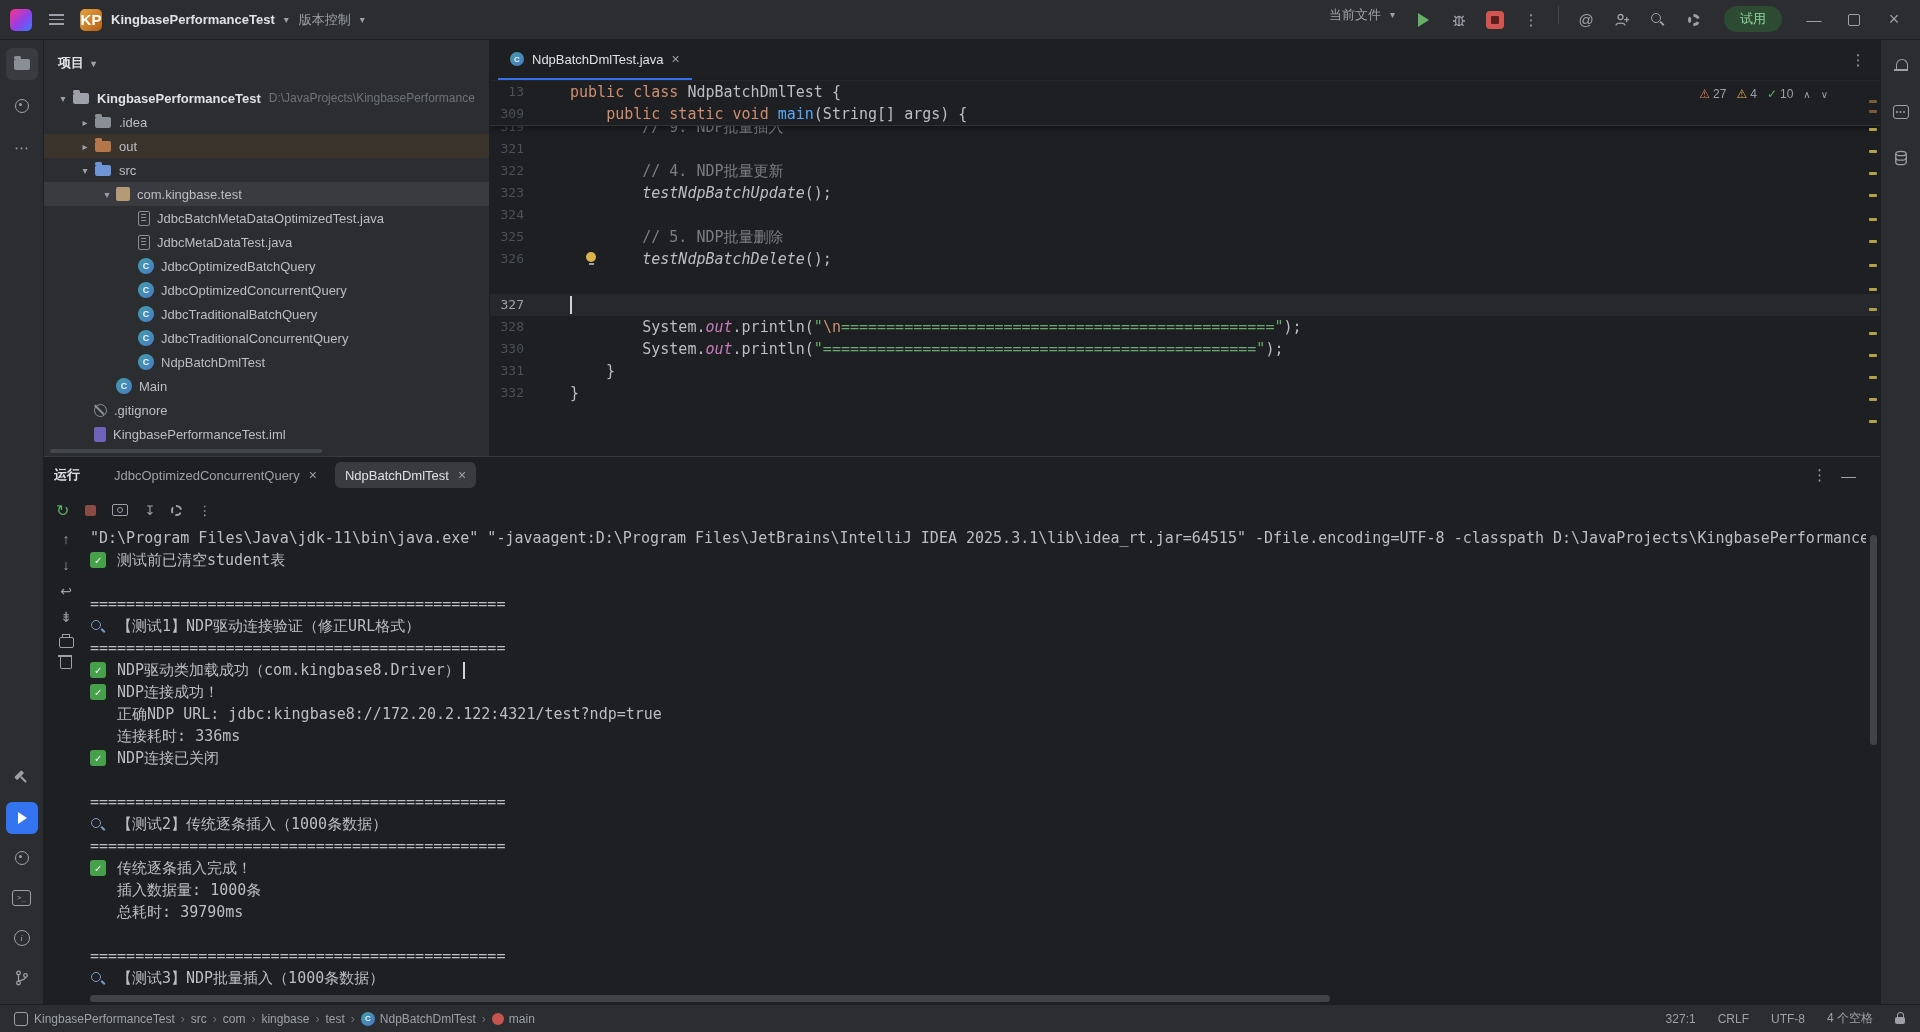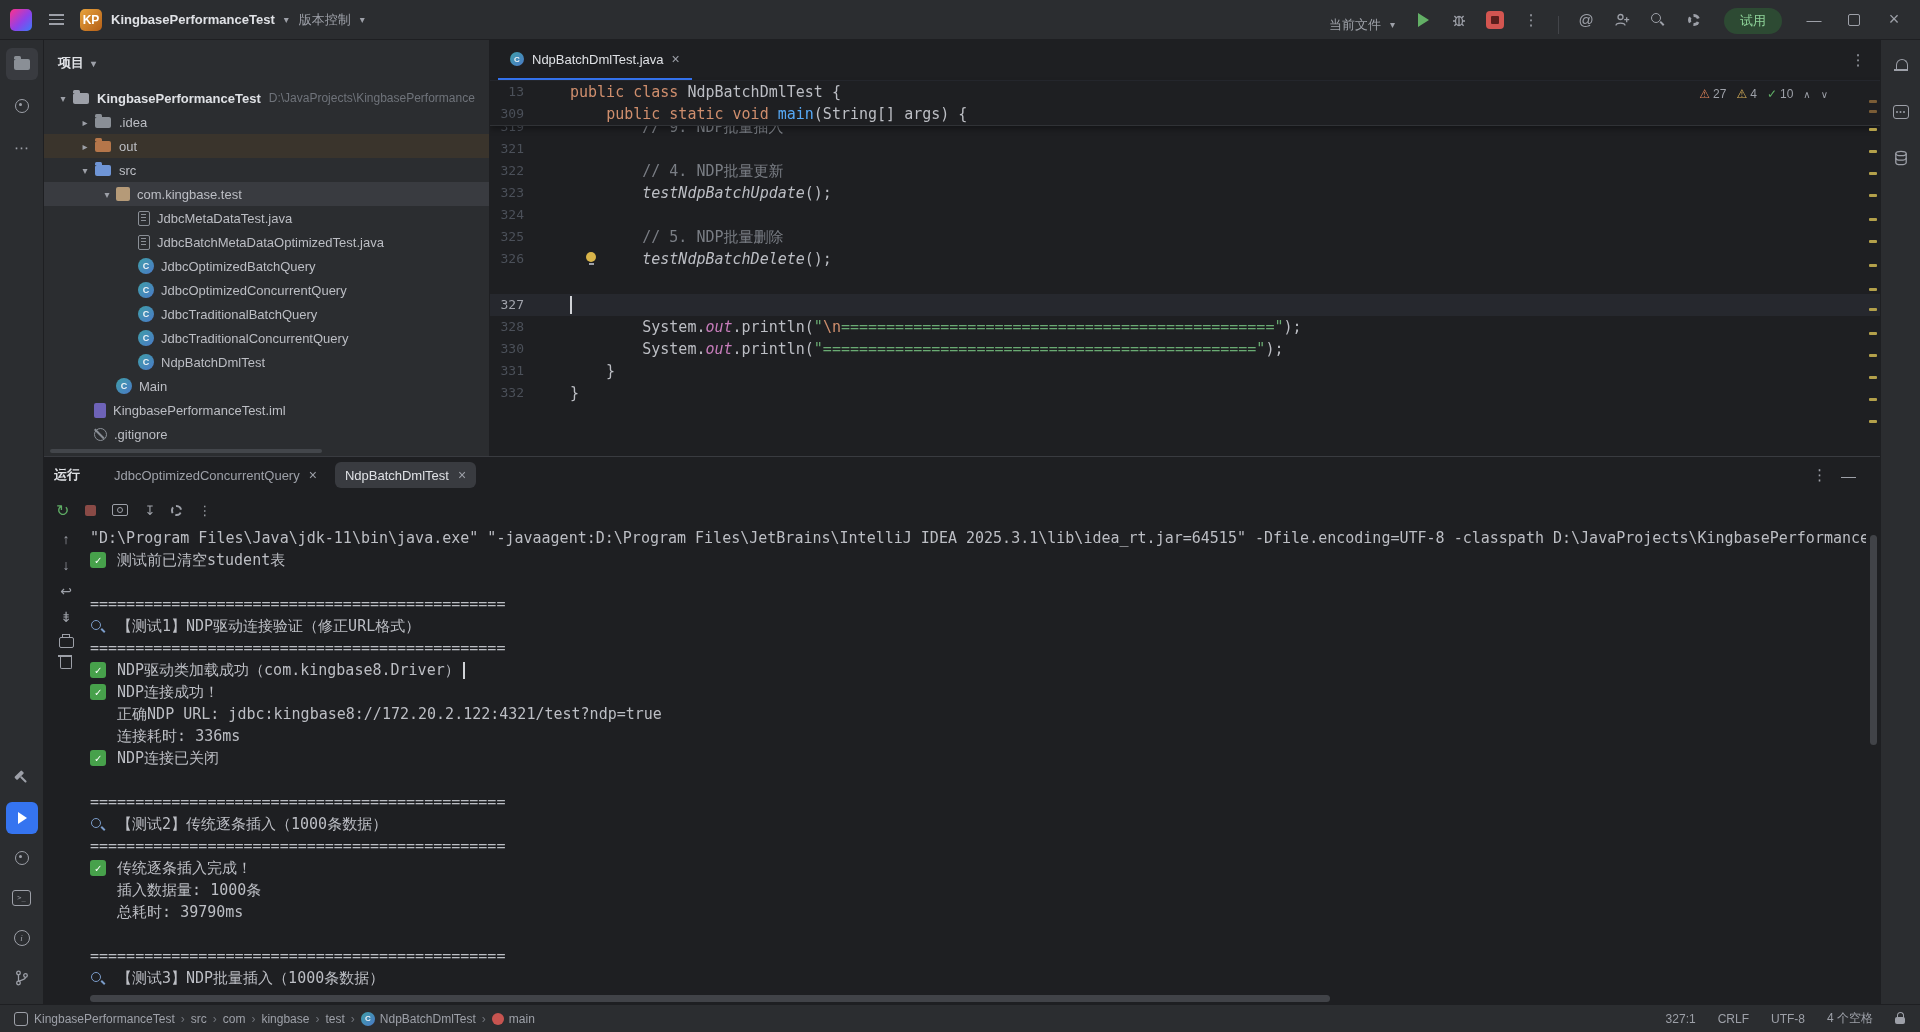--- a/index.html
+++ b/index.html
@@ -6,25 +6,25 @@
   .app{position:relative;width:1920px;height:1032px;background:#1e1f22;overflow:hidden;
        font-family:"Liberation Sans",sans-serif;font-size:13px;color:#bcbec4;}
 
   
   .titlebar{position:absolute;top:0;left:0;right:0;height:40px;background:#2b2d30;
             border-bottom:1px solid #1e1f22;display:flex;align-items:center;padding:0 10px;gap:10px;box-sizing:border-box;}
   .tb-group{display:flex;align-items:center;gap:9px;}
   .logo{width:22px;height:22px;border-radius:5px;background:linear-gradient(135deg,#ff318c,#8f41e9 55%,#3b7bfa);}
   .hamburger{width:15px;height:11px;background:repeating-linear-gradient(to bottom,#9da0a8 0 1.6px,transparent 1.6px 4.7px);}
   .badge-kp{width:22px;height:22px;border-radius:5px;background:linear-gradient(135deg,#e8a33d,#b45f17);
-            color:#fff;font-size:12px;font-weight:700;display:flex;align-items:center;justify-content:center;}
+            color:#fff;font-size:15px;font-weight:700;display:flex;align-items:center;justify-content:center;}
   .tb-label{color:#dfe1e5;font-weight:600;}
   .tb-dim{color:#9da0a8;}
   .chev{font-size:10px;color:#9da0a8;}
-  .tb-right{margin-left:auto;display:flex;align-items:flex-end;gap:8px;}
+  .tb-right{margin-left:auto;display:flex;align-items:flex-start;gap:8px;}
   .tb-ic{width:28px;height:28px;border-radius:6px;display:flex;align-items:center;justify-content:center;color:#9da0a8;font-size:15px;}
   .play-tri{width:0;height:0;border-left:11px solid #63b066;border-top:7px solid transparent;border-bottom:7px solid transparent;}
   .stop-btn{width:18px;height:18px;border-radius:4px;background:#d35550;position:relative;}
   .stop-btn::after{content:"";position:absolute;left:5px;top:5px;width:8px;height:8px;background:#5c1f1c;border-radius:1px;}
   .search-ic{position:relative;width:16px;height:16px;}
   .search-ic::before{content:"";position:absolute;left:1px;top:1px;width:8px;height:8px;border:1.6px solid #9da0a8;border-radius:50%;}
   .search-ic::after{content:"";position:absolute;width:1.8px;height:5px;background:#9da0a8;transform:rotate(-45deg);left:11px;top:9px;}
   .gear-ic{width:12px;height:12px;border-radius:50%;border:3px dashed #9da0a8;box-sizing:border-box;}
   .trial{padding:4px 16px;border-radius:14px;background:#2d4a33;color:#8fd49a;margin:0 8px;}
   .tb-sep{width:1px;height:18px;background:#43454a;margin:0 5px;}
@@ -329,26 +329,26 @@
           <span class="tlabel">src</span>
         </div>
         <div class="tree-row selected" style="padding-left: 54px;">
           <span class="chev-slot">▾</span>
           <span class="ticon i-package"></span>
           <span class="tlabel">com.kingbase.test</span>
         </div>
         <div class="tree-row" style="padding-left: 76px;">
           <span class="chev-slot"></span>
           <span class="ticon i-java-file"></span>
+          <span class="tlabel">JdbcBatchMetaDataOptimizedTest.java</span>
+        </div>
+        <div class="tree-row" style="padding-left: 76px;">
+          <span class="chev-slot"></span>
+          <span class="ticon i-java-file"></span>
           <span class="tlabel">JdbcMetaDataTest.java</span>
-        </div>
-        <div class="tree-row" style="padding-left: 76px;">
-          <span class="chev-slot"></span>
-          <span class="ticon i-java-file"></span>
-          <span class="tlabel">JdbcBatchMetaDataOptimizedTest.java</span>
         </div>
         <div class="tree-row" style="padding-left: 76px;">
           <span class="chev-slot"></span>
           <span class="ticon i-class">C</span>
           <span class="tlabel">JdbcOptimizedBatchQuery</span>
         </div>
         <div class="tree-row" style="padding-left: 76px;">
           <span class="chev-slot"></span>
           <span class="ticon i-class">C</span>
           <span class="tlabel">JdbcOptimizedConcurrentQuery</span>
@@ -368,27 +368,27 @@
           <span class="ticon i-class">C</span>
           <span class="tlabel">NdpBatchDmlTest</span>
         </div>
         <div class="tree-row" style="padding-left: 54px;">
           <span class="chev-slot"></span>
           <span class="ticon i-class">C</span>
           <span class="tlabel">Main</span>
         </div>
         <div class="tree-row" style="padding-left: 32px;">
           <span class="chev-slot"></span>
+          <span class="ticon i-gitignore"></span>
+          <span class="tlabel">.gitignore</span>
+        </div>
+        <div class="tree-row" style="padding-left: 32px;">
+          <span class="chev-slot"></span>
           <span class="ticon i-iml"></span>
           <span class="tlabel">KingbasePerformanceTest.iml</span>
-        </div>
-        <div class="tree-row" style="padding-left: 32px;">
-          <span class="chev-slot"></span>
-          <span class="ticon i-gitignore"></span>
-          <span class="tlabel">.gitignore</span>
         </div>
       </div>
     <div class="pp-hscroll"></div>
   </section>
 
   <section class="editor">
     <div class="tabbar">
       <div class="etab">
         <span class="crumb-class">C</span>
         <span>NdpBatchDmlTest.java</span>

